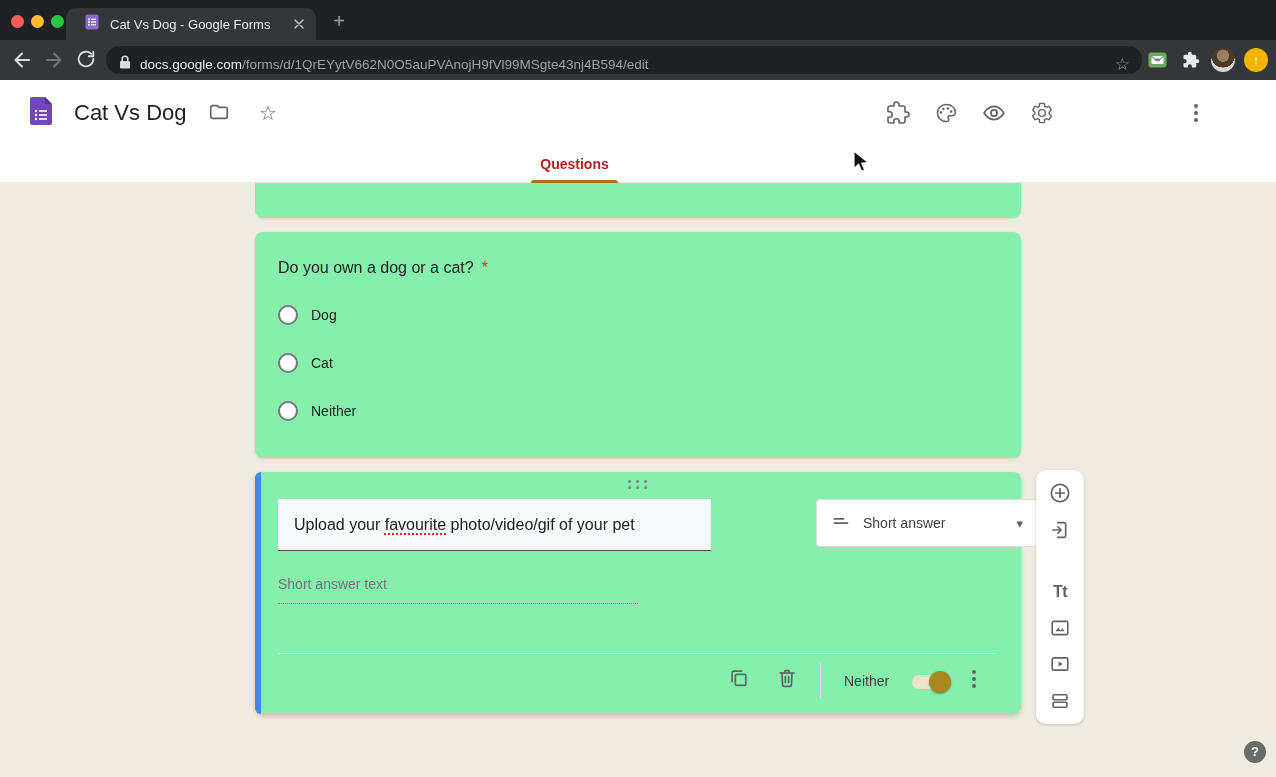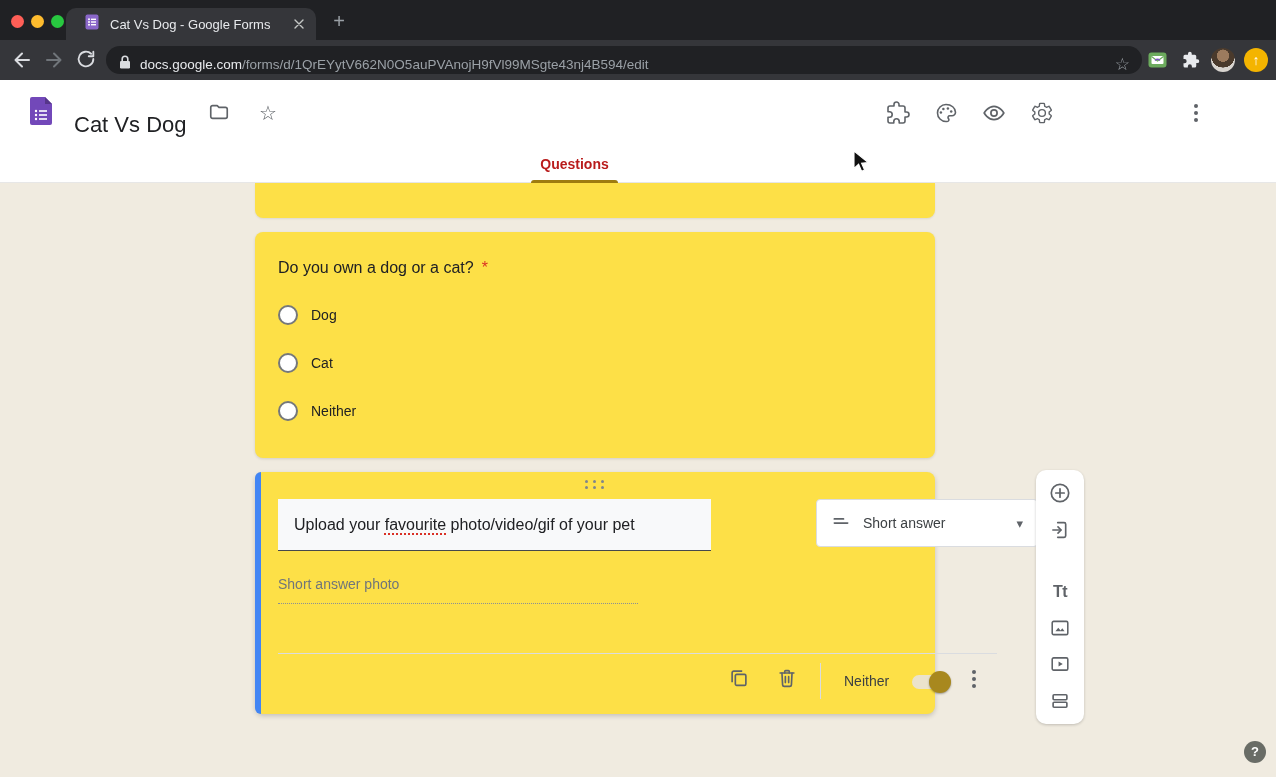--- a/index.html
+++ b/index.html
@@ -27,21 +27,21 @@
   .url .domain { color:#e8eaed; } .url .path { color:#9aa0a6; }
   .bookmark { color:#9aa0a6; font-size:17px; margin-left:8px; line-height:1; }
   .ext { position:absolute; top:11px; }
   .b-avatar { position:absolute; left:1211px; top:8px; width:24px; height:24px; border-radius:50%;
               background:radial-gradient(circle at 50% 32%, #9c7b5e 0 30%, #4a3a2c 31% 58%, #d8d4cf 59%); }
   .update { position:absolute; left:1244px; top:8px; width:24px; height:24px; border-radius:50%;
             background:#f4b400; color:#fff; font-size:14px; font-weight:bold; text-align:center; line-height:24px; }
 
   
   .app-header { left:0; top:80px; width:1276px; height:64px; background:#fff; }
-  .doc-title { left:74px; top:98px; font-size:22px; color:#202124; line-height:30px;margin-top:12px; }
+  .doc-title { left:74px; top:98px; font-size:22px; color:#202124; line-height:30px; }
   .hbtn { position:absolute; width:24px; height:24px; padding:0; color:#5f6368; }
   .hstar { font-size:20px; line-height:24px; }
   .send-btn { left:1077px; top:96px; width:80px; height:34px; background:#673ab7; border-radius:4px;
               color:#fff; font-size:14px; letter-spacing:.2px; }
   .kebab { display:inline-flex; flex-direction:column; align-items:center; justify-content:center; gap:3px; }
   .kebab i { width:4px; height:4px; border-radius:50%; background:#5f6368; display:block; }
   .h-avatar { left:1224px; top:97px; width:32px; height:32px; border-radius:50%;
               background:radial-gradient(circle at 50% 32%, #9c7b5e 0 30%, #4a3a2c 31% 58%, #d8d4cf 59%); }
 
   
@@ -49,21 +49,21 @@
   .q-tab { position:absolute; left:531px; top:0; width:87px; height:39px; color:#b91c1c; font-size:14px; font-weight:bold;
            display:flex; align-items:center; justify-content:center; }
   .q-underline { position:absolute; left:0; bottom:0; width:87px; height:3px; background:#9e7c10; border-radius:3px 3px 0 0; }
   .r-tab { position:absolute; left:630px; top:0; height:39px; display:flex; align-items:center; gap:11px;
            color:#3c4043; font-size:14px; }
   .r-badge { width:23px; height:23px; border-radius:50%; background:#3c4043; color:#fff; font-size:12.5px;
              font-weight:bold; display:flex; align-items:center; justify-content:center; }
 
   
   .content-bg { left:0; top:183px; width:1276px; height:594px; background:#f0ebe0; }
-  .card { position:absolute; left:255px; width:680px; background:#fde047; border-radius:8px;
+  .card { position:absolute; left:255px; width:766px; background:#86efac; border-radius:8px;
           box-shadow:0 1px 3px rgba(0,0,0,.12); }
   .partial-card { top:183px; height:35px; border-radius:0 0 8px 8px; box-shadow:0 1px 2px rgba(0,0,0,.08); }
   .card1 { top:232px; height:226px; }
   .q1-title { position:absolute; left:23px; top:27px; font-size:16px; color:#202124; }
   .req-mark { color:#d93025; margin-left:8px; }
   .opt { position:absolute; left:23px; display:flex; align-items:center; gap:13px; }
   .radio { width:20px; height:20px; border:2px solid #75787b; border-radius:50%; background:#fff; }
   .opt-label { font-size:14px; color:#202124; }
 
   .card2 { top:472px; height:242px; box-shadow:0 2px 5px rgba(0,0,0,.18); }
@@ -278,21 +278,21 @@
         <svg width="20" height="20" viewBox="0 0 24 24" stroke="#5f6368" stroke-width="2" stroke-linecap="round">
             <path d="M4 9.5h11"></path>
             <path d="M4 14.5h16"></path>
           </svg>
       </span>
       <span class="lbl">Short answer</span>
       <span class="caret">▾</span>
     </div>
 
     <div class="answer-line">
-      <span>Short answer photo</span>
+      <span>Short answer text</span>
     </div>
 
     <div class="card-divider"></div>
 
     <button class="foot-btn" style="left:471px">
       <svg width="22" height="22" viewBox="0 0 24 24" fill="none" stroke="#5f6368" stroke-width="1.8" stroke-linejoin="round">
           <path d="M15.5 4.5H6.3A1.8 1.8 0 0 0 4.5 6.3v10.2"></path>
           <rect x="8" y="8" width="11.5" height="12" rx="1.5"></rect>
         </svg>
     </button>

